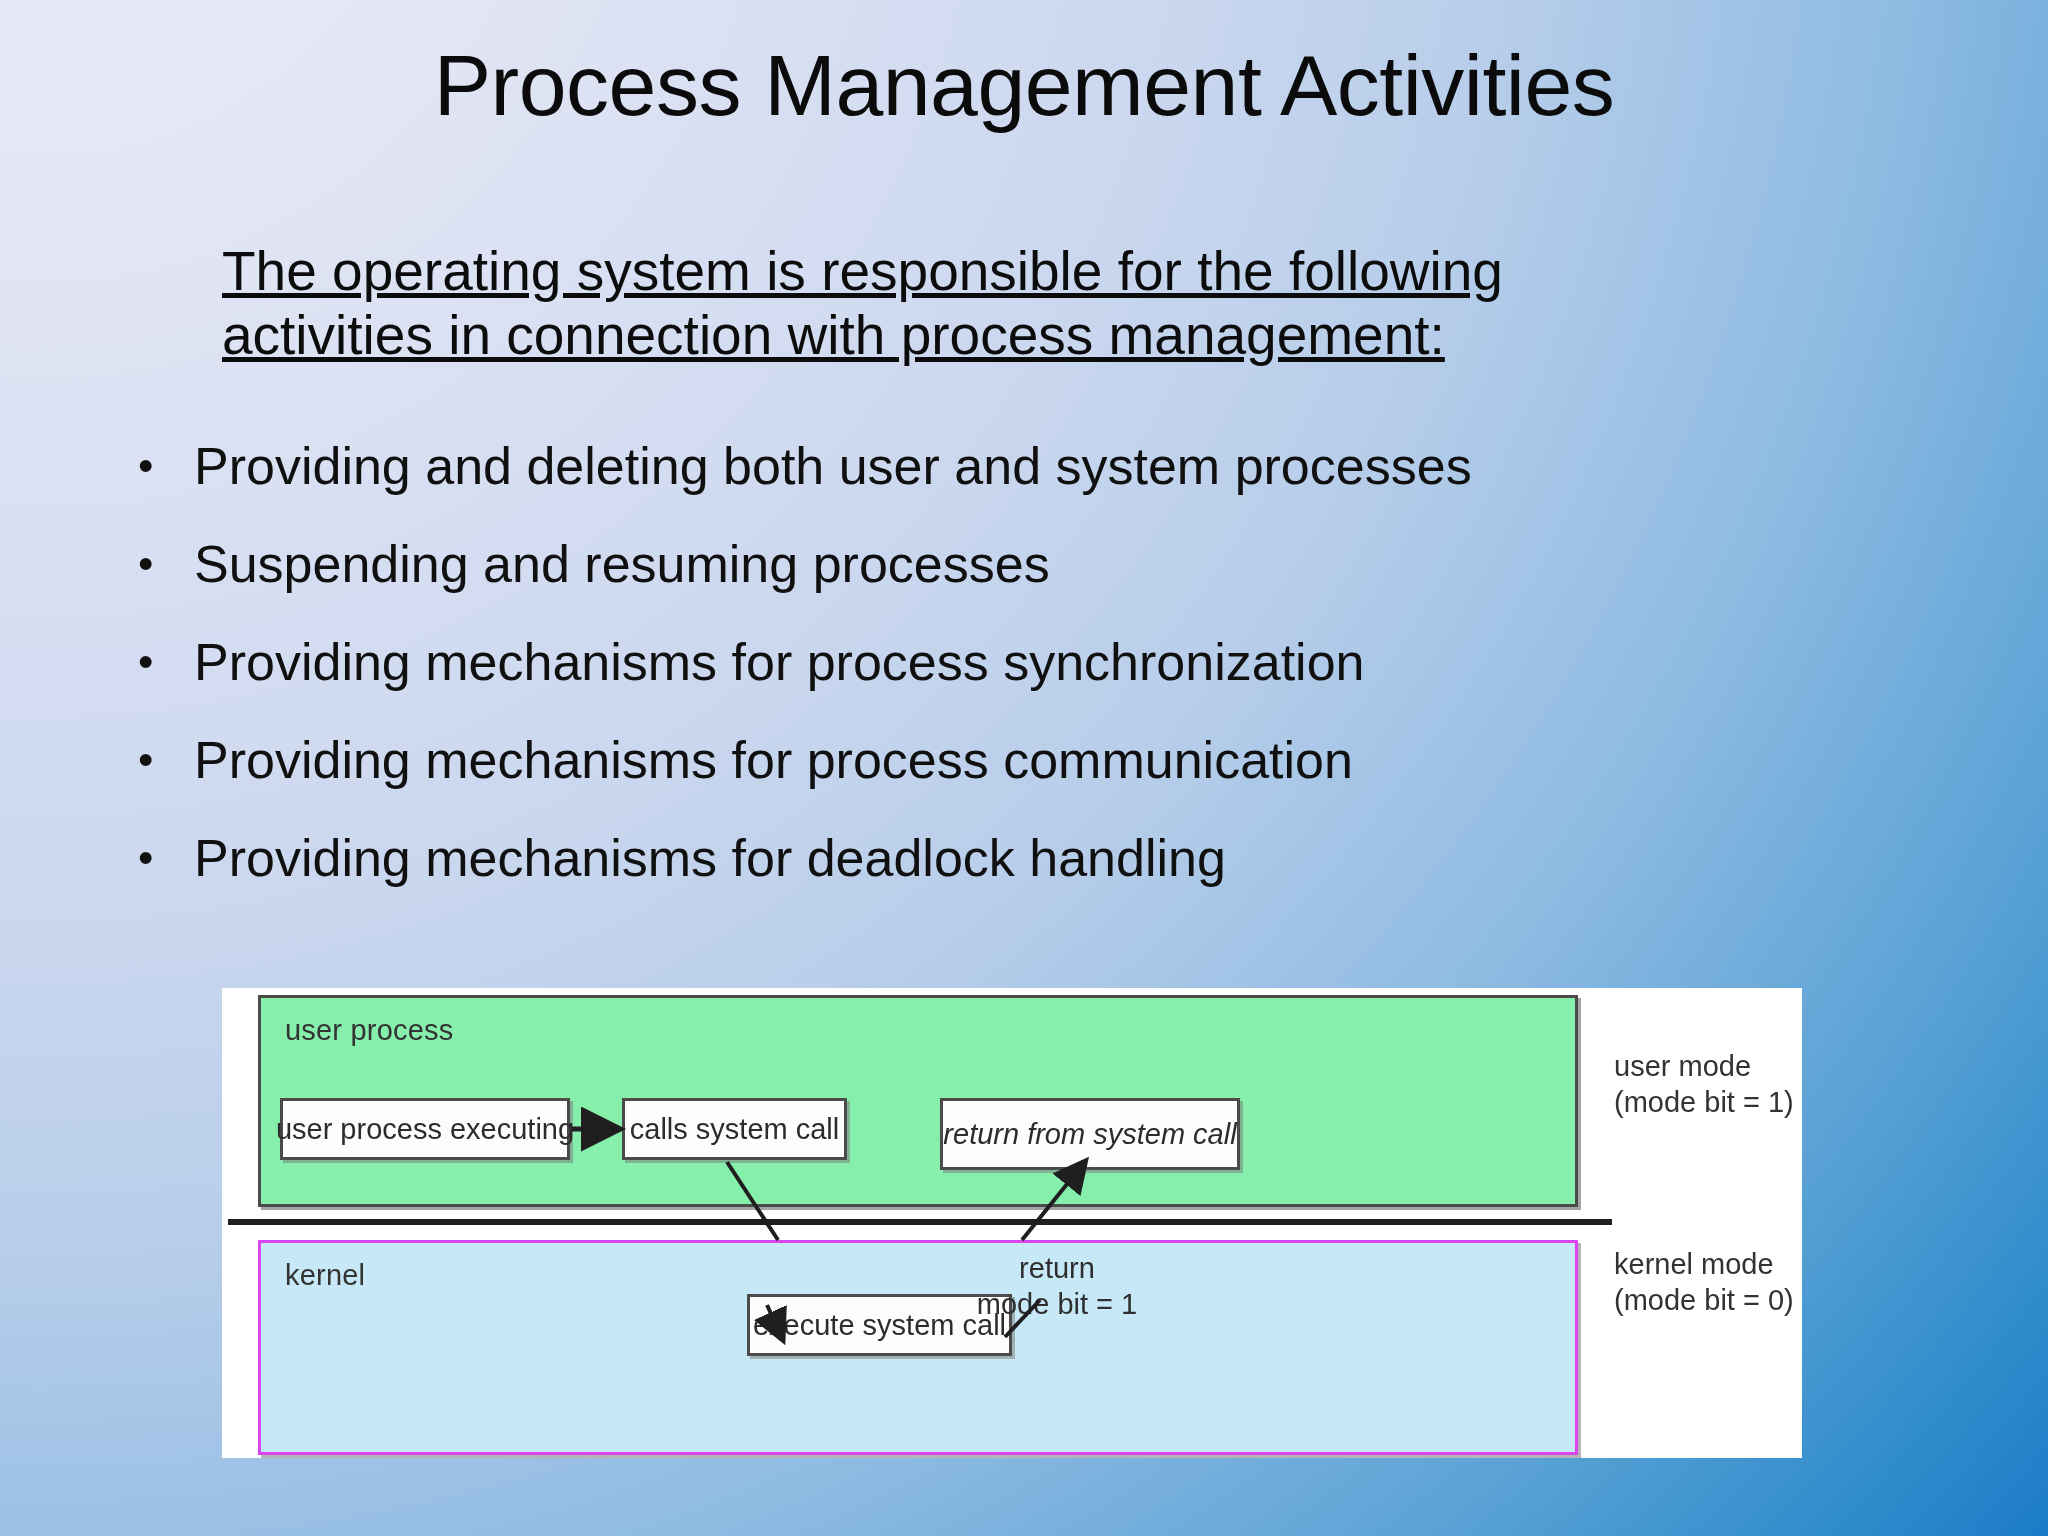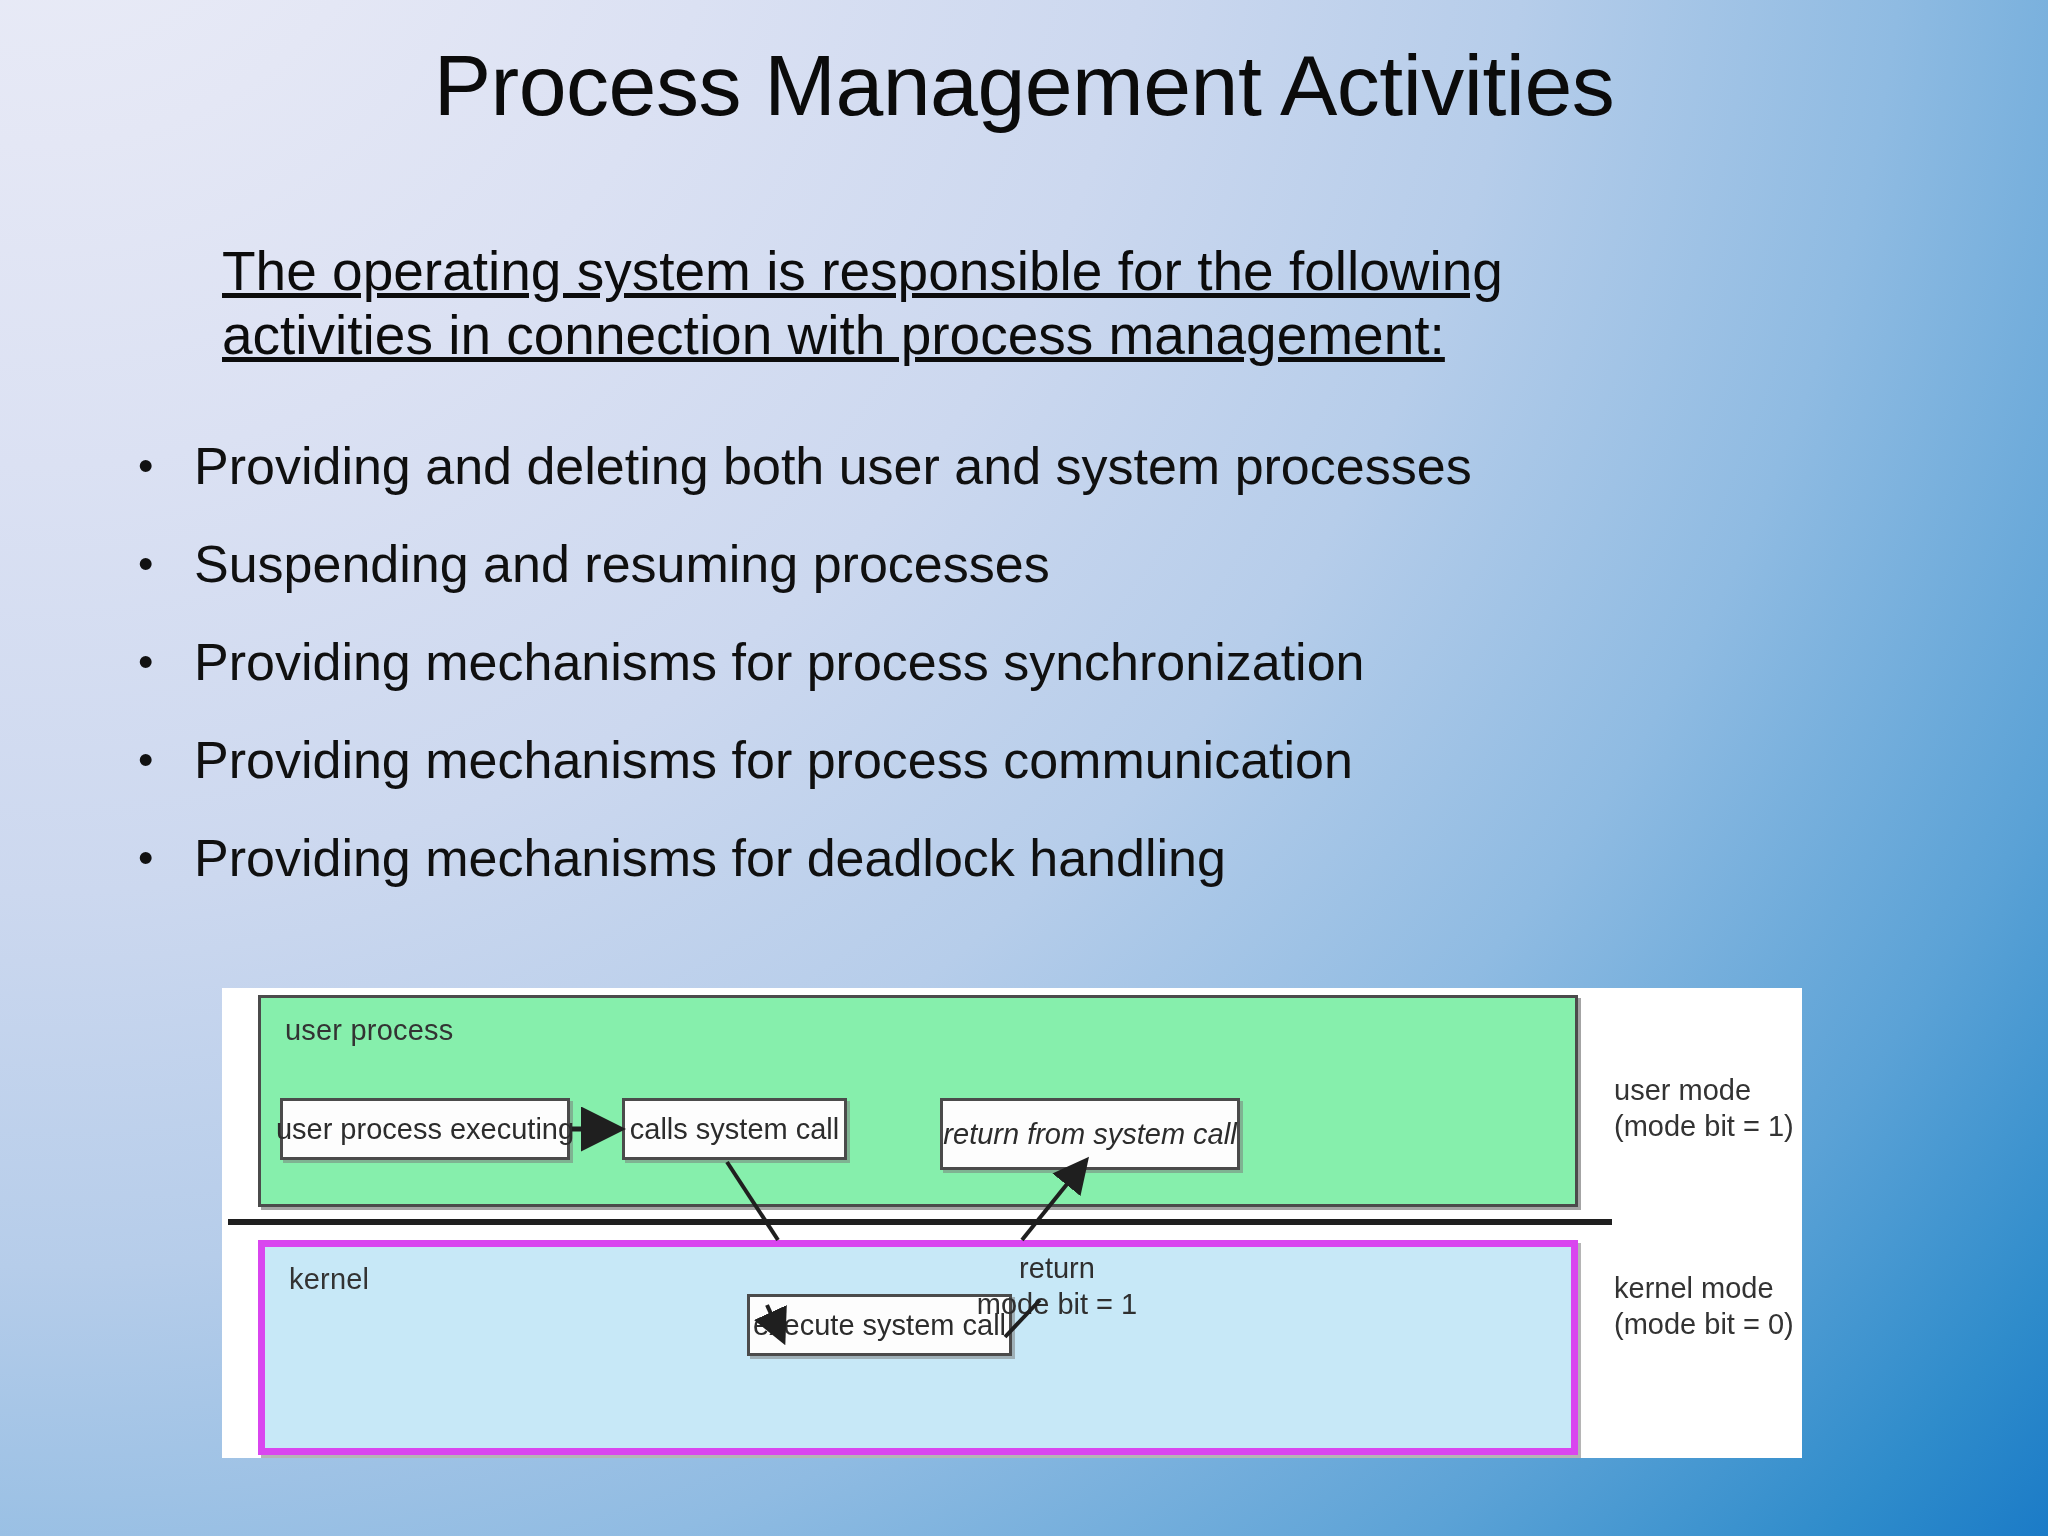--- a/index.html
+++ b/index.html
@@ -102,21 +102,21 @@
     top: 7px;
     height: 212px;
     background: #86efac;
     border: 3px solid #4b4b4b;
     box-shadow: 3px 3px 0 0 rgba(90,90,90,0.55);
   }
   .band-kernel {
     top: 252px;
     height: 215px;
     background: #c7e8f7;
-    border: 7px solid #d946ef;
+    border: 3px solid #d946ef;
     box-shadow: 3px 3px 0 0 rgba(90,90,90,0.45);
   }
 
   .band-label {
     position: absolute;
     left: 24px;
     top: 16px;
     font-size: 29px;
     color: #333333;
     letter-spacing: 0.2px;
@@ -159,21 +159,20 @@
   }
   #annot-trap   { left: 450px; top: 262px; width: 220px; }
   #annot-return { left: 720px; top: 262px; width: 230px; }
 
   .mode-label {
     position: absolute;
     font-size: 29px;
     color: #333333;
     line-height: 1.25;
     white-space: nowrap;
-    margin-top: 24px;
   }
   #mode-user   { left: 1392px; top: 60px; }
   #mode-kernel { left: 1392px; top: 258px; }
 
   #fig-svg {
     position: absolute;
     left: 0; top: 0;
     width: 1580px;
     height: 470px;
     pointer-events: none;

